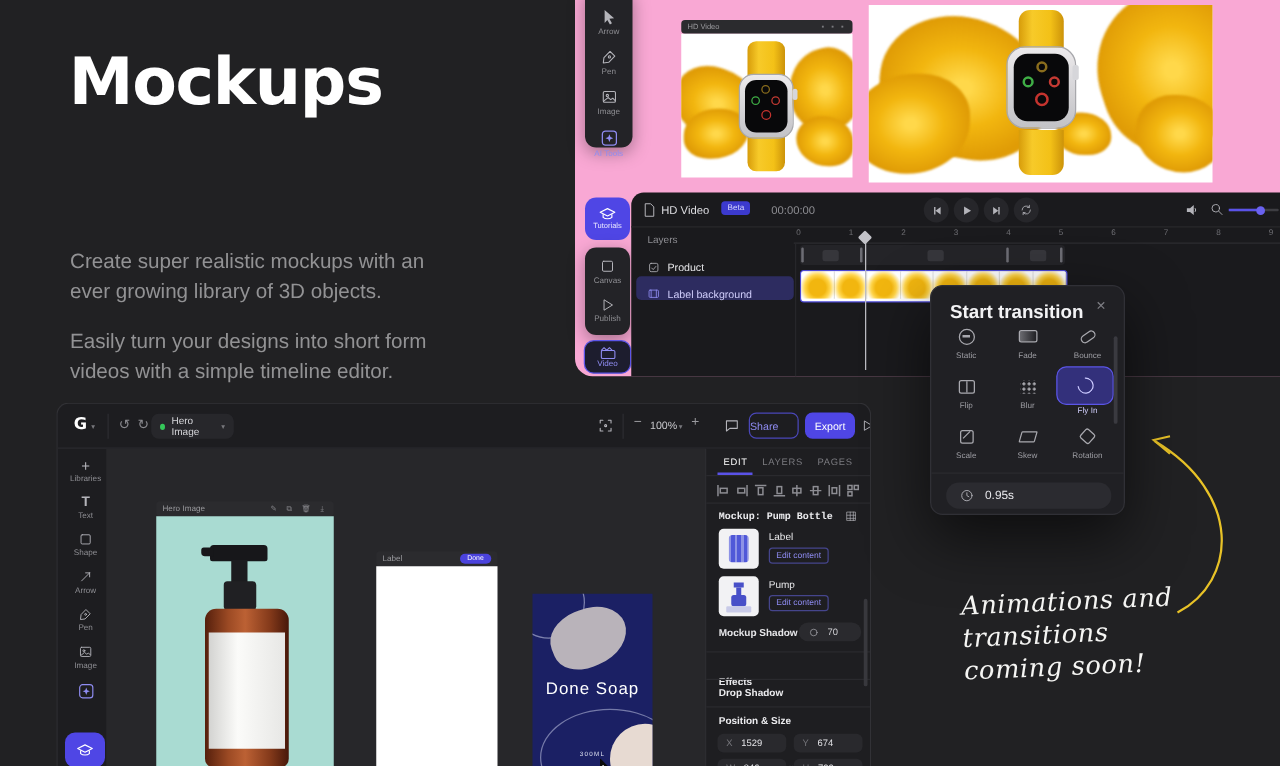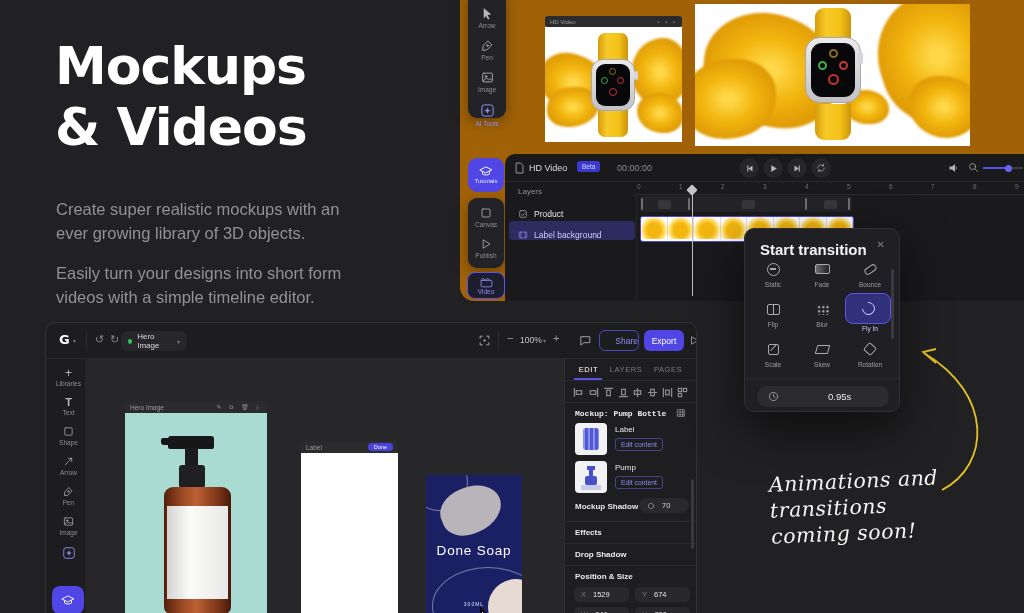--- a/index.html
+++ b/index.html
@@ -14,21 +14,21 @@
   .hero-p { color:#929294; font-size:16.5px; line-height:1.45; width:310px; }
 
   
   .panel { background:#232327; border-radius:9px; box-shadow:0 4px 14px rgba(0,0,0,.35); }
   .tool-item { display:flex; flex-direction:column; align-items:center; gap:2px; padding:5px 0; cursor:pointer; }
   .tool-lbl { font-size:6.5px; color:#8e8e93; }
   .svgi { stroke:#b4b4ba; fill:none; stroke-width:1.6; stroke-linecap:round; stroke-linejoin:round; }
   .svgi-fill { fill:#b4b4ba; stroke:none; }
 
   
-  #video-app { left:460px; top:0; width:564px; height:301px; background:#a16207;
+  #video-app { left:460px; top:0; width:564px; height:301px; background:#f9a8d4;
     border-radius:0 0 0 14px; }
   .white-frame { background:#ffffff; overflow:hidden; position:absolute; }
   .blob { position:absolute; background:radial-gradient(closest-side, #ffd84a 10%, #f2b60f 55%, #e09c06 100%);
     filter:blur(1px); }
   .frame-bar { position:absolute; background:#2b2b2e; border-radius:3px; display:flex; align-items:center;
     padding:0 5px; color:#9a9a9e; font-size:6px; }
 
   .watch { position:absolute; }
   .watch .band { position:absolute; left:50%; transform:translateX(-50%);
     background:linear-gradient(90deg,#d79c0a,#f7ca29 30%,#f3c117 70%,#cc930a); }
@@ -80,21 +80,21 @@
     border-radius:10px; display:flex; align-items:center; gap:9px; padding-left:11px; }
 
   
   #design-app { left:45px; top:322px; width:652px; height:291px; background:#1d1d20;
     border:1px solid #323236; border-bottom:none; border-radius:10px 10px 0 0; overflow:hidden; }
   #da-head { position:absolute; left:0; top:0; right:0; height:36px; border-bottom:1px solid #2a2a2e; }
   .pill-file { position:absolute; left:75px; top:8px; width:66px; height:20px; background:#27272b;
     border-radius:6px; display:flex; align-items:center; gap:5px; padding:0 7px; cursor:pointer; }
   .dot-green { width:5px; height:5px; border-radius:50%; background:#35c75a; }
   .btn-share { position:absolute; left:553px; top:7px; width:40px; height:21px; border:1px solid #4a47b8;
-    border-radius:6px; color:#8f8cf2; font-size:8.5px; display:flex; align-items:center; justify-content:flex-end; cursor:pointer; }
+    border-radius:6px; color:#8f8cf2; font-size:8.5px; display:flex; align-items:center; justify-content:flex-start; cursor:pointer; }
   .btn-export { position:absolute; left:598px; top:7px; width:40px; height:21px; background:#4f46e5;
     border-radius:6px; color:#fff; font-size:8.5px; display:flex; align-items:center; justify-content:center; cursor:pointer; }
   #da-tools { position:absolute; left:6px; top:40px; width:33px; }
   #da-canvas { position:absolute; left:39px; top:36px; right:132px; bottom:0; background:#27272a; }
   #da-inspector { position:absolute; right:0; top:36px; width:132px; bottom:0; background:#1e1e21;
     border-left:1px solid #2c2c30; }
   .insp-tab { font-size:7.5px; letter-spacing:.6px; color:#7b7b80; cursor:pointer; }
   .insp-tab.on { color:#fff;text-align:center; }
   .sec-title { font-size:8px; font-weight:700; color:#ececef; }
   .edit-chip { border:1px solid #45458c; color:#8f8cf2; font-size:6.8px; border-radius:3px;
@@ -110,21 +110,20 @@
   #annot { left:770px; top:468px; color:#f5f5f3; font-family:"DejaVu Serif", serif;
     font-style:italic; font-size:20.5px; line-height:1.28; transform:rotate(-2.5deg); letter-spacing:.5px; }
 </style>
 </head>
 <body>
 
 <div id="stage">
 
   <div class="abs hero-title" style="left:55px; top:36px;">
     <div>Mockups</div>
-    <div>&amp; Videos</div>
   </div>
   <p class="abs hero-p" style="left:56px; top:198px;">Create super realistic mockups with an ever growing library of 3D objects.</p>
   <p class="abs hero-p" style="left:56px; top:262px;">Easily turn your designs into short form videos with a simple timeline editor.</p>
 
   <div id="video-app" class="abs">
 
     <div class="panel abs" style="left:8px; top:-10px; width:38px; height:128px; padding-top:12px;">
       <div class="tool-item">
         <svg class="svgi-fill" width="13" height="13" viewBox="0 0 24 24">
             <path d="M5 2l14 12-7 .8 3.8 6.7-3 1.7-3.8-6.7L5 21z"></path>
@@ -397,21 +396,21 @@
       <span class="tl">Rotation</span>
     </div>
 
     <div style="position:absolute; right:5px; top:40px; width:3px; height:70px; background:#3a3a40; border-radius:2px;"></div>
     <div class="divline" style="top:149px;"></div>
     <div id="dur-pill">
       <svg class="svgi" width="11" height="11" viewBox="0 0 24 24">
           <circle cx="12" cy="12" r="9"></circle>
           <path d="M12 7v5l3.5 2"></path>
         </svg>
-      <span style="font-size:9.5px; color:#e8e8ec;margin-left:40px;">0.95s</span>
+      <span style="font-size:9.5px; color:#e8e8ec;">0.95s</span>
     </div>
   </div>
 
   <svg class="abs" style="left:890px; top:335px; z-index:25;" width="120" height="170" viewBox="0 0 120 170">
     <path d="M52 155 C 100 130, 104 60, 34 18" fill="none" stroke="#e8c227" stroke-width="1.8"></path>
     <path d="M46 28 L 33 17 L 46 14" fill="none" stroke="#e8c227" stroke-width="1.8"></path>
   </svg>
   <div id="annot" class="abs">
     <div>Animations and</div>
     <div>transitions</div>
@@ -615,21 +614,21 @@
 
       <span style="position:absolute; left:10px; top:143px; font-size:8px; font-weight:700; color:#e6e6e9;">Mockup Shadow</span>
       <div style="position:absolute; left:74px; top:139px; width:50px; height:15px; background:#2a2a2e; border-radius:8px; display:flex; align-items:center; gap:7px; padding-left:8px;">
         <svg class="svgi" width="8" height="8" viewBox="0 0 24 24">
             <circle cx="12" cy="12" r="8"></circle>
           </svg>
         <span style="font-size:7.5px; color:#d2d2d6;">70</span>
       </div>
 
       <div class="divline" style="top:162px;"></div>
-      <span class="sec-title" style="position:absolute; left:10px; top:169px;">Effects</span>
+      <span class="sec-title" style="position:absolute; left:10px; top:182px;">Effects</span>
       <div class="divline" style="top:184px;"></div>
       <span class="sec-title" style="position:absolute; left:10px; top:191px;">Drop Shadow</span>
       <div class="divline" style="top:206px;"></div>
       <span class="sec-title" style="position:absolute; left:10px; top:213px;">Position &amp; Size</span>
 
       <div class="num-chip" style="left:9px; top:228px;">
         <span class="k">X</span>
         <span class="v">1529</span>
       </div>
       <div class="num-chip" style="left:70px; top:228px;">

